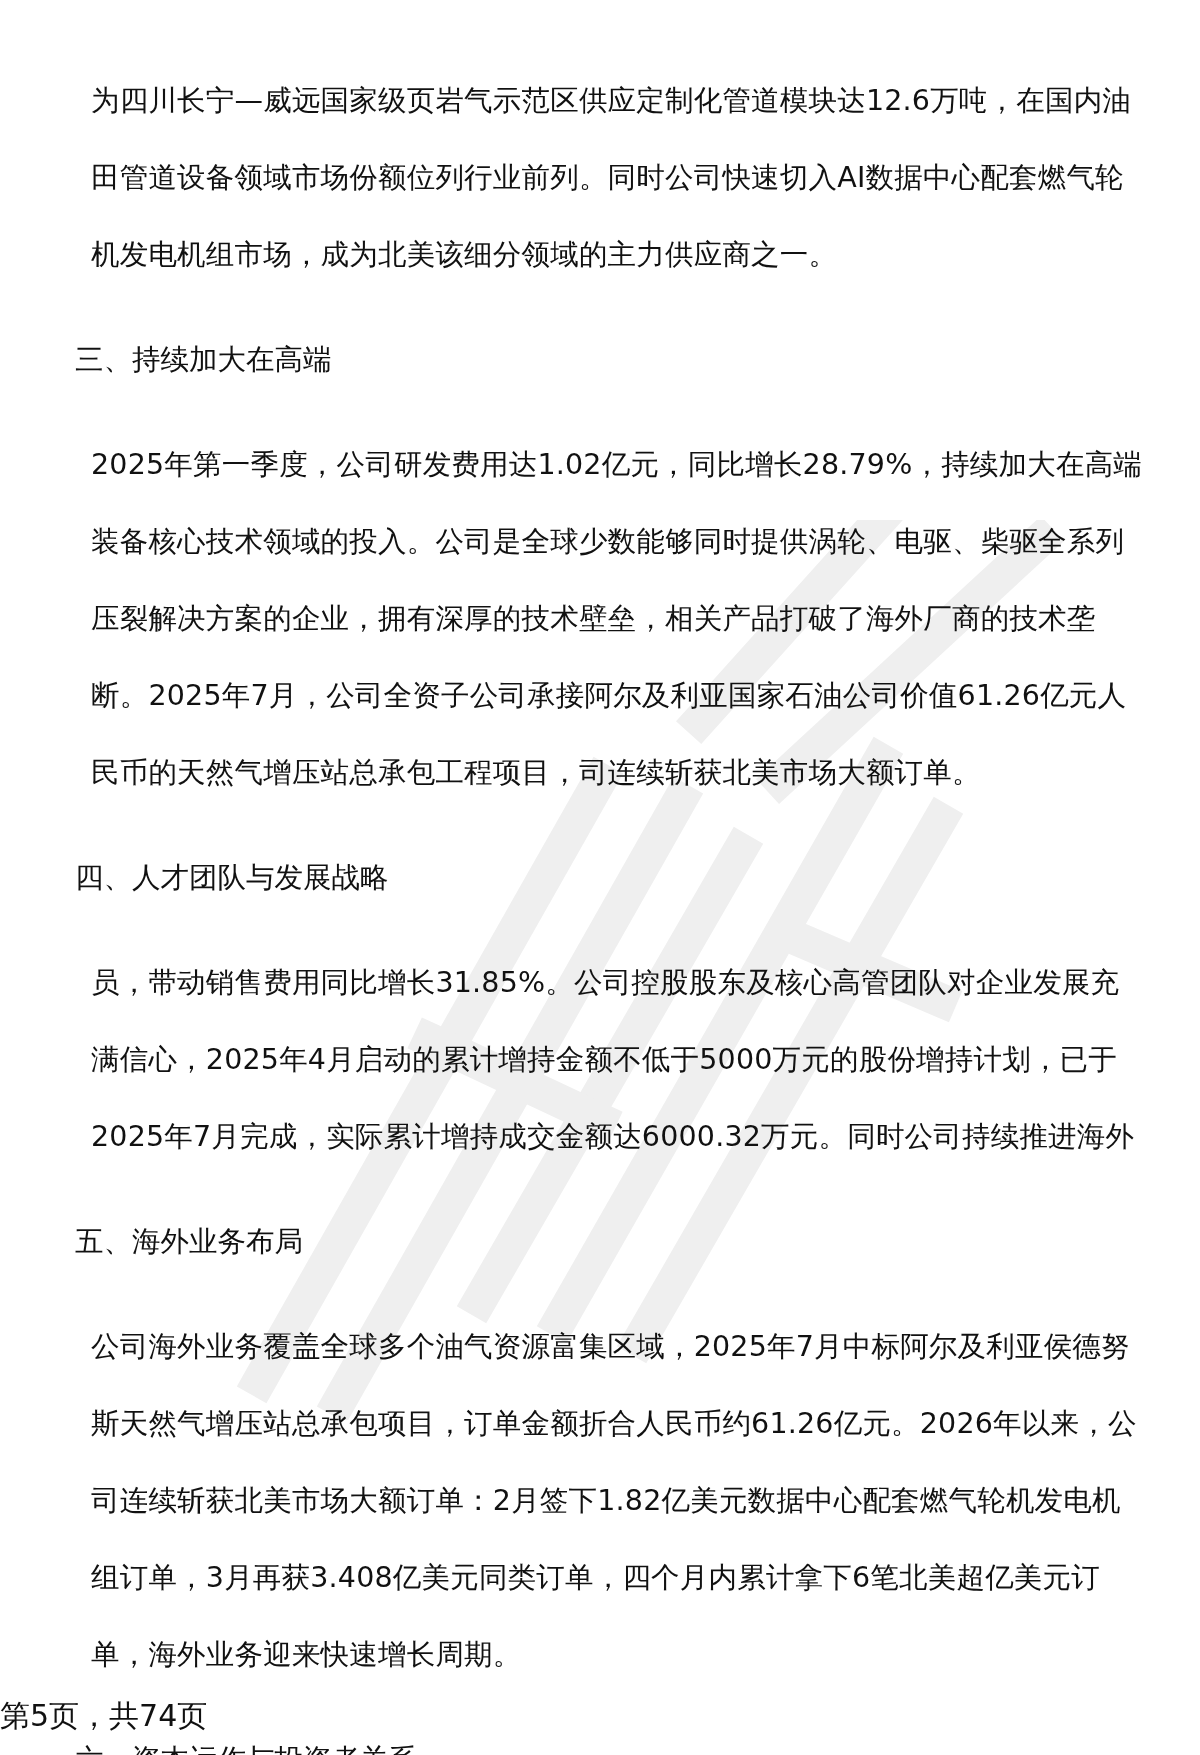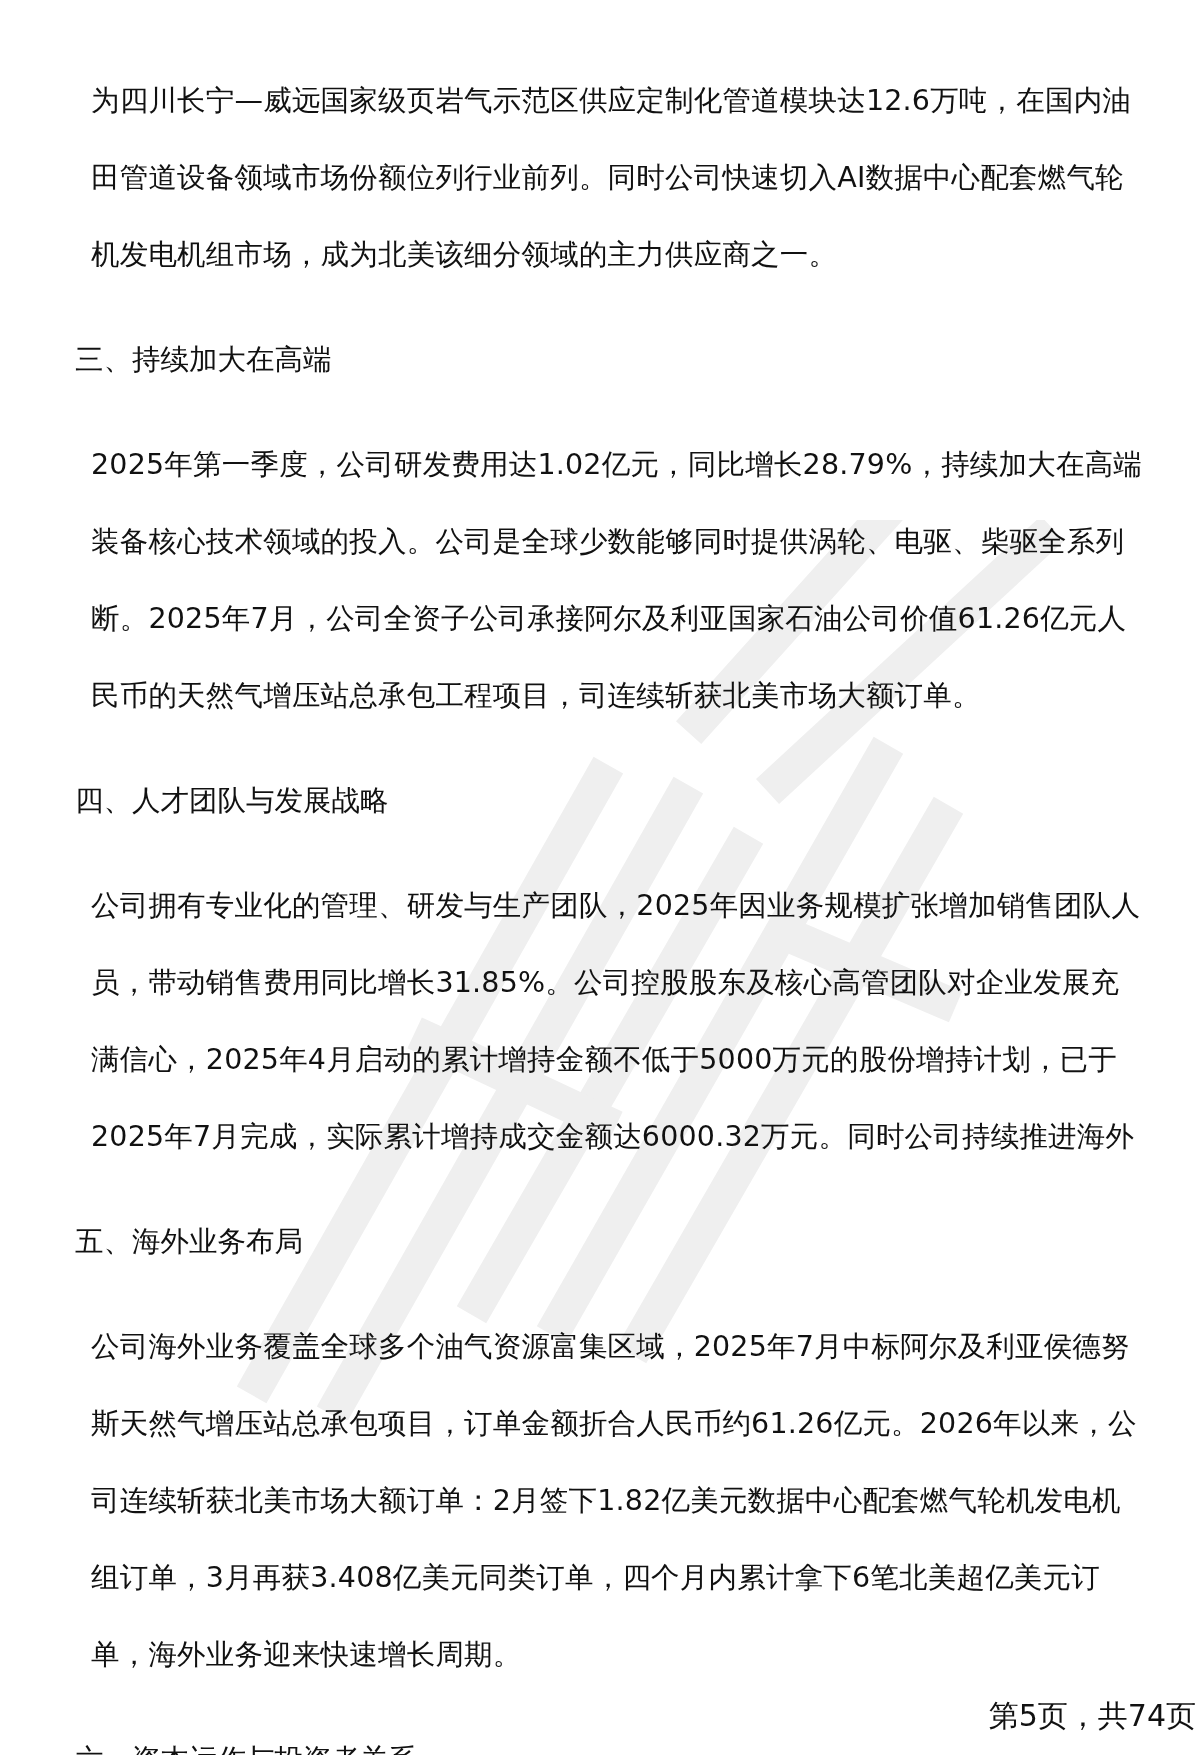--- a/index.html
+++ b/index.html
@@ -43,21 +43,21 @@
       margin: 0;
       font-weight: normal;
     }
     .gap-before-heading { height: 28px; }
     .gap-after-heading { height: 28px; }
     .footer {
       position: absolute;
       left: 0;
       width: 1196px;
       top: 1696px;
-      text-align: right;
+      text-align: left;
       font-size: 30px;
       line-height: 40px;
       z-index: 1;
     }
   </style>
 </head>
 <body>
 
 <svg class="watermark" viewBox="0 0 900 900">
   <g fill="none" stroke="#efefef" stroke-width="34" stroke-linecap="square">
@@ -81,30 +81,30 @@
     <p class="para">机发电机组市场，成为北美该细分领域的主力供应商之一。</p>
   </div>
 
   <div class="gap-before-heading"></div>
   <h2 class="heading">三、持续加大在高端</h2>
   <div class="gap-after-heading"></div>
 
   <div>
     <p class="para">2025年第一季度，公司研发费用达1.02亿元，同比增长28.79%，持续加大在高端</p>
     <p class="para">装备核心技术领域的投入。公司是全球少数能够同时提供涡轮、电驱、柴驱全系列</p>
+    <p class="para">压裂解决方案的企业，拥有深厚的技术壁垒，相关产品打破了海外厂商的技术垄</p>
     <p class="para">断。2025年7月，公司全资子公司承接阿尔及利亚国家石油公司价值61.26亿元人</p>
     <p class="para">民币的天然气增压站总承包工程项目，司连续斩获北美市场大额订单。</p>
   </div>
 
   <div class="gap-before-heading"></div>
   <h2 class="heading">四、人才团队与发展战略</h2>
   <div class="gap-after-heading"></div>
 
   <div>
-    <p class="para">公司拥有专业化的管理、研发与生产团队，2025年因业务规模扩张增加销售团队人</p>
     <p class="para">员，带动销售费用同比增长31.85%。公司控股股东及核心高管团队对企业发展充</p>
     <p class="para">满信心，2025年4月启动的累计增持金额不低于5000万元的股份增持计划，已于</p>
     <p class="para">2025年7月完成，实际累计增持成交金额达6000.32万元。同时公司持续推进海外</p>
   </div>
 
   <div class="gap-before-heading"></div>
   <h2 class="heading">五、海外业务布局</h2>
   <div class="gap-after-heading"></div>
 
   <div>

